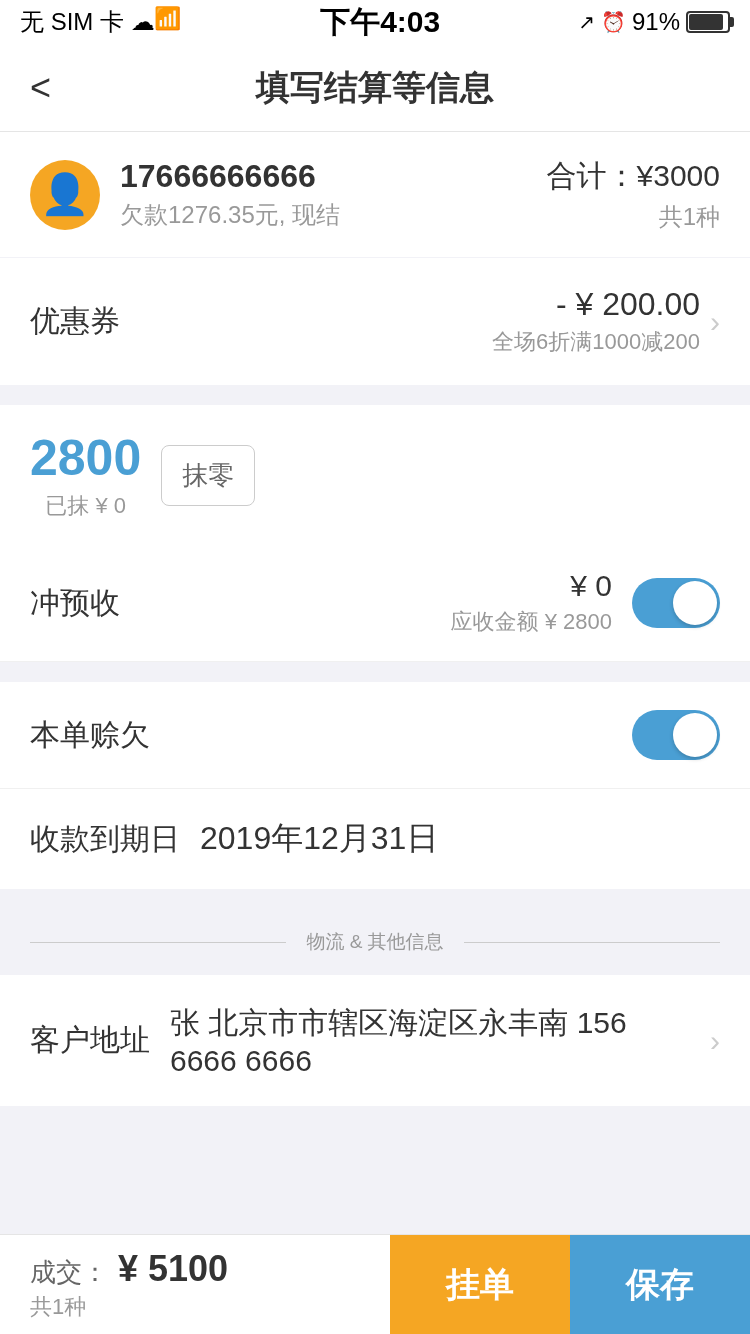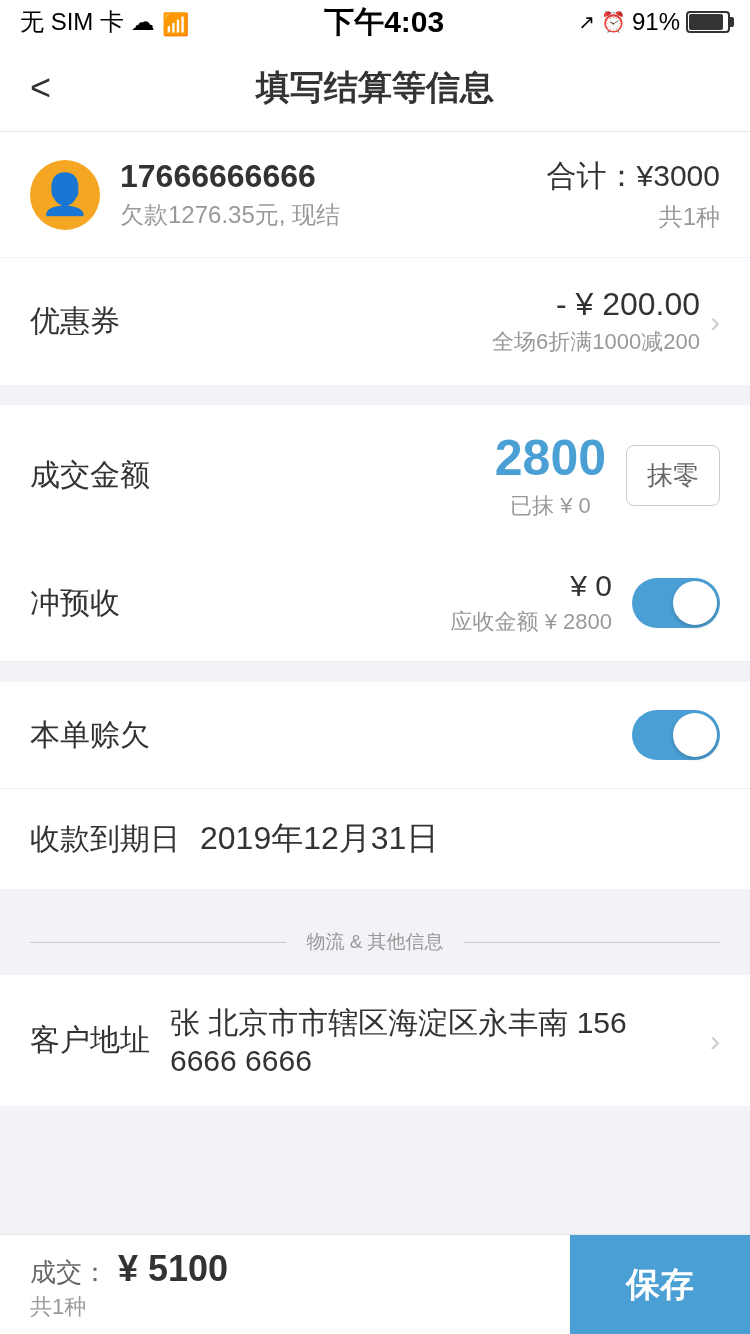--- a/index.html
+++ b/index.html
@@ -18,21 +18,21 @@
       width: 750px;
       height: 44px;
       background: #fff;
       display: flex;
       align-items: center;
       justify-content: space-between;
       padding: 0 20px;
       font-size: 26px;
       font-weight: 500;
     }
-    .status-left { display: flex; align-items: flex-end; gap: 8px; font-size: 26px; }
+    .status-left { display: flex; align-items: flex-start; gap: 0; font-size: 26px; }
     .status-center { font-size: 30px; font-weight: 600; }
     .status-right { display: flex; align-items: center; gap: 6px; font-size: 24px; }
     .battery-icon {
       width: 44px; height: 22px; border: 2px solid #333; border-radius: 4px;
       position: relative; display: inline-block;
     }
     .battery-icon::after {
       content: '';
       position: absolute;
       right: -6px; top: 50%; transform: translateY(-50%);
@@ -302,21 +302,20 @@
       </div>
       <span class="coupon-chevron">›</span>
     </div>
   </div>
 
   <div class="section-divider"></div>
 
   <div class="form-section">
 
     <div class="deal-amount-row">
-      <div class="form-label">成交金额</div>
       <div class="deal-amount-right">
         <div>
           <div class="deal-amount-value">2800</div>
           <div class="deal-amount-sub">已抹  ¥ 0</div>
         </div>
         <button class="round-down-btn">抹零</button>
       </div>
     </div>
 
     <div class="prepay-row">
@@ -369,14 +368,15 @@
 </div>
 
 <div class="bottom-footer">
   <div class="footer-info">
     <div class="footer-info-row">
       <span class="footer-deal">成交：</span>
       <span class="footer-amount">¥ 5100</span>
     </div>
     <div class="footer-count">共1种</div>
   </div>
+  <button class="footer-btn btn-pending">挂单</button>
   <button class="footer-btn btn-save">保存</button>
 </div>
 
 </body></html>

